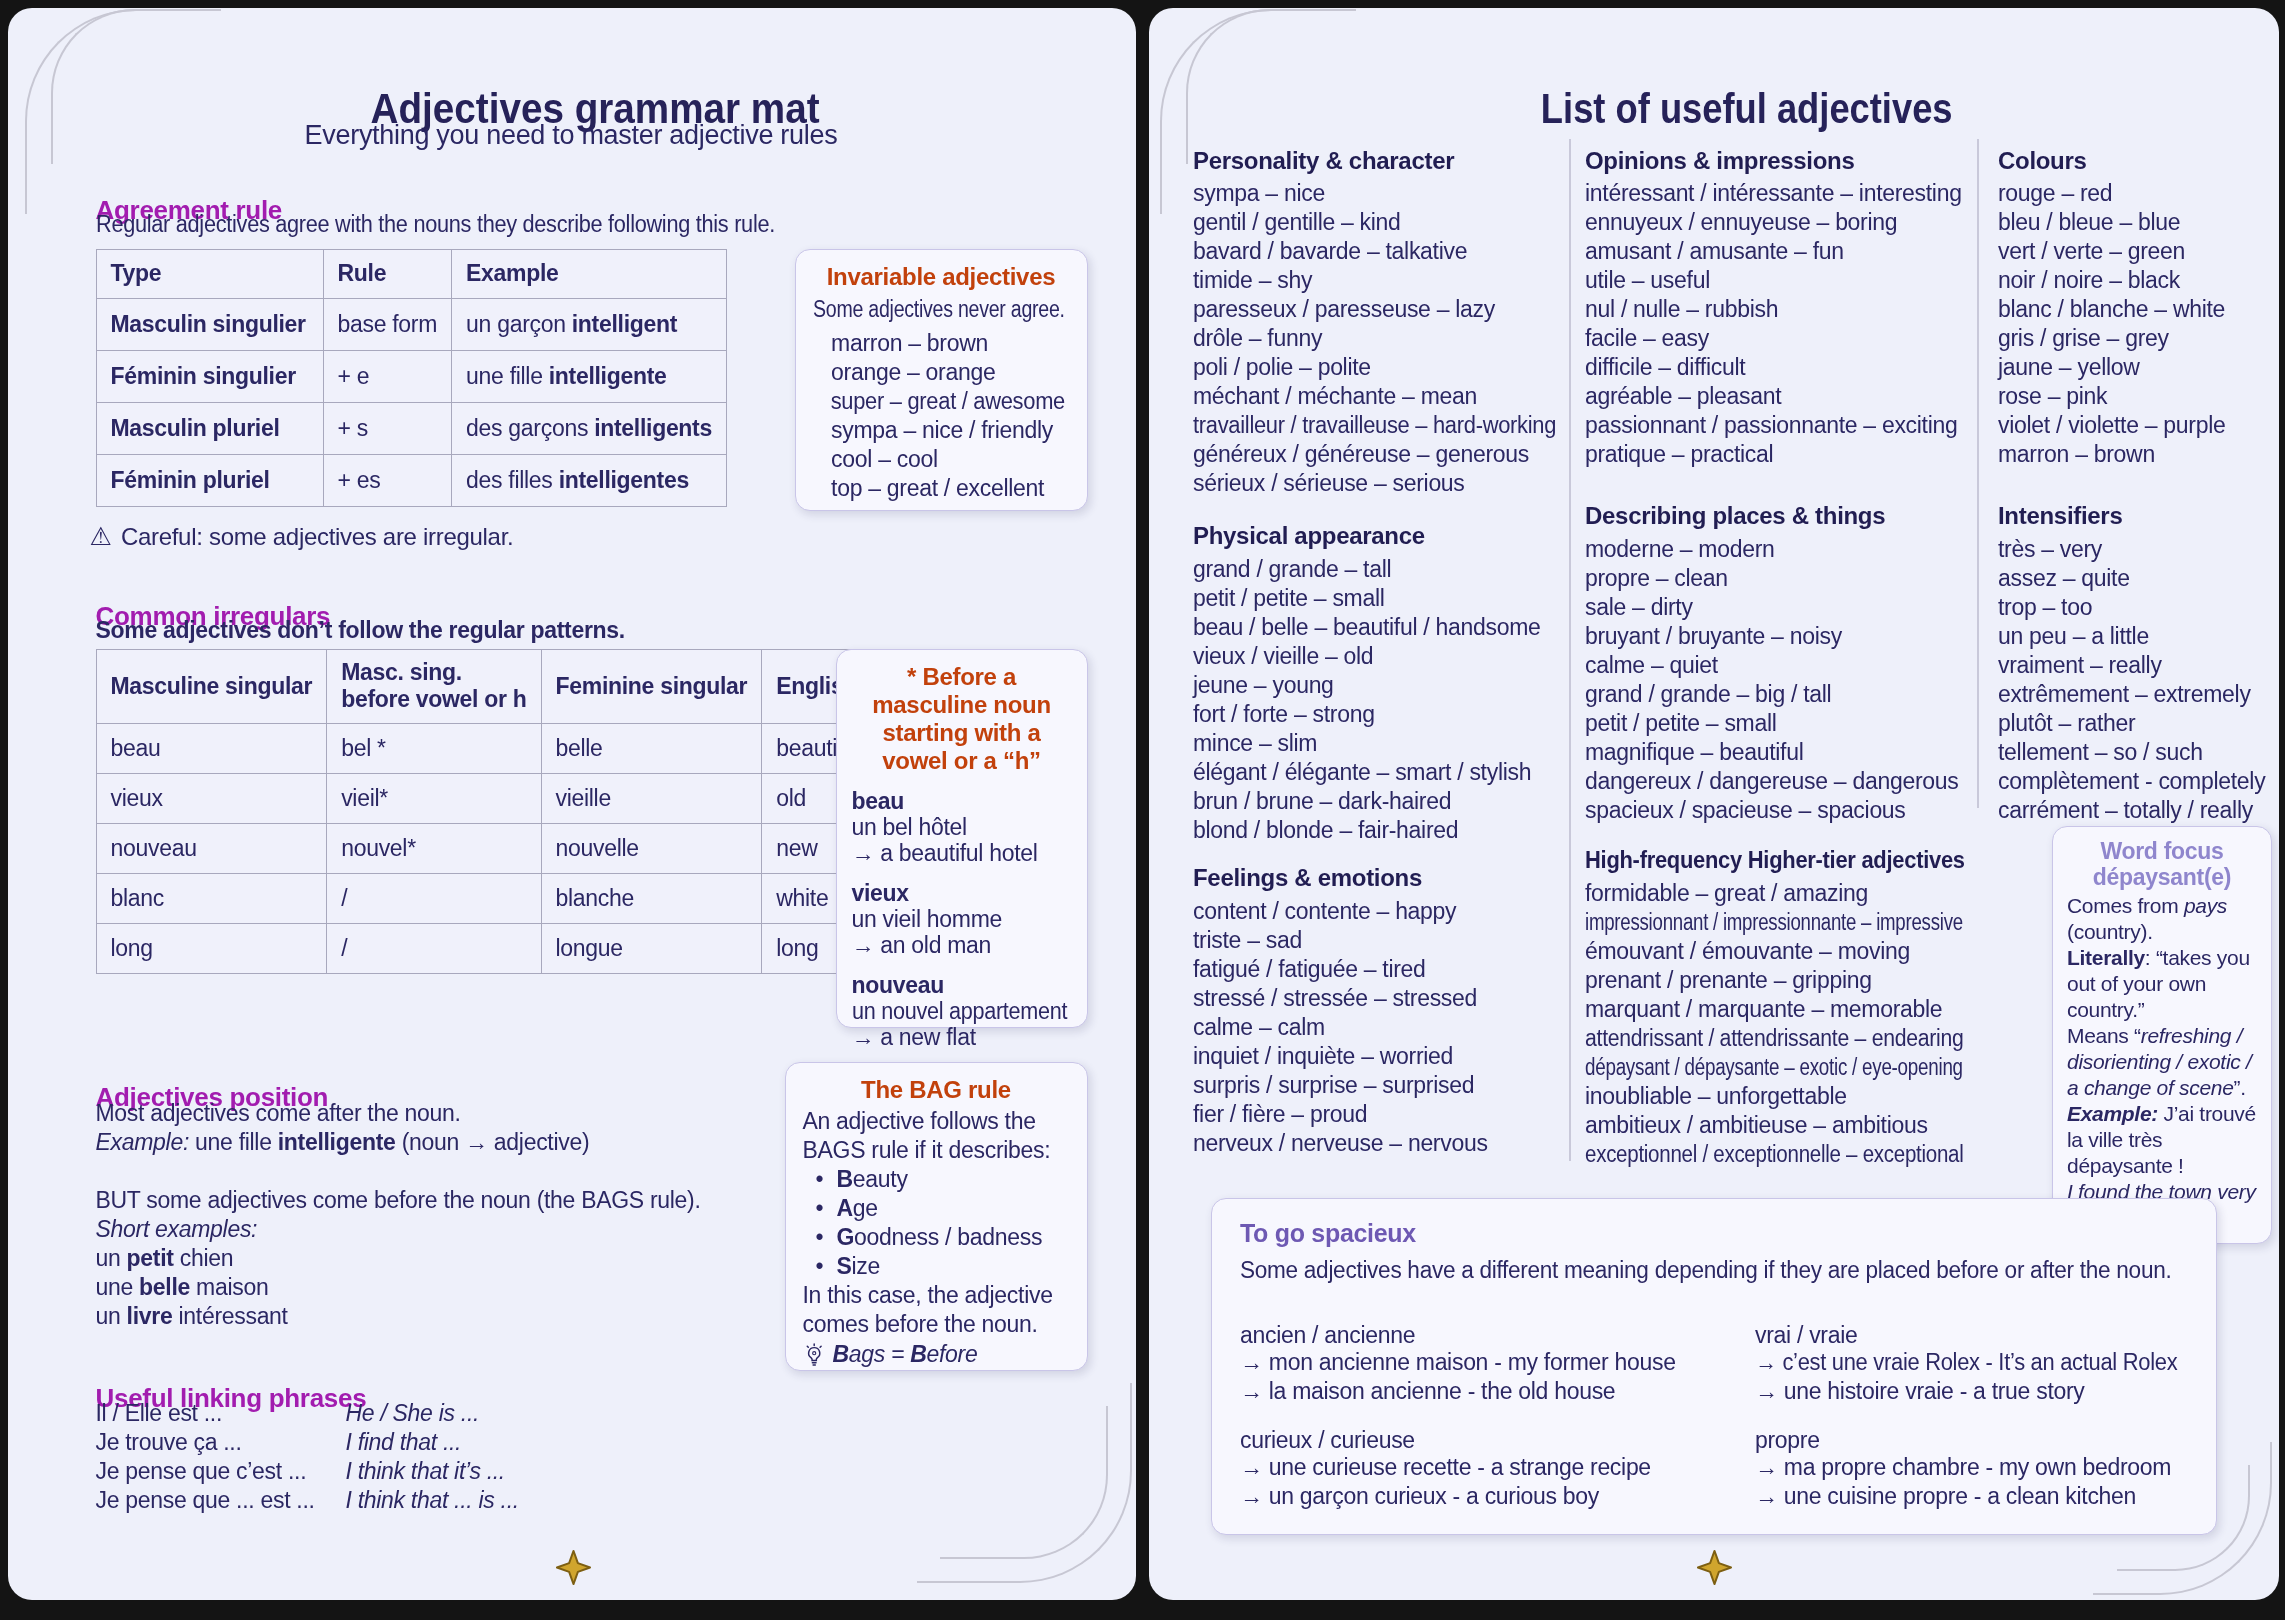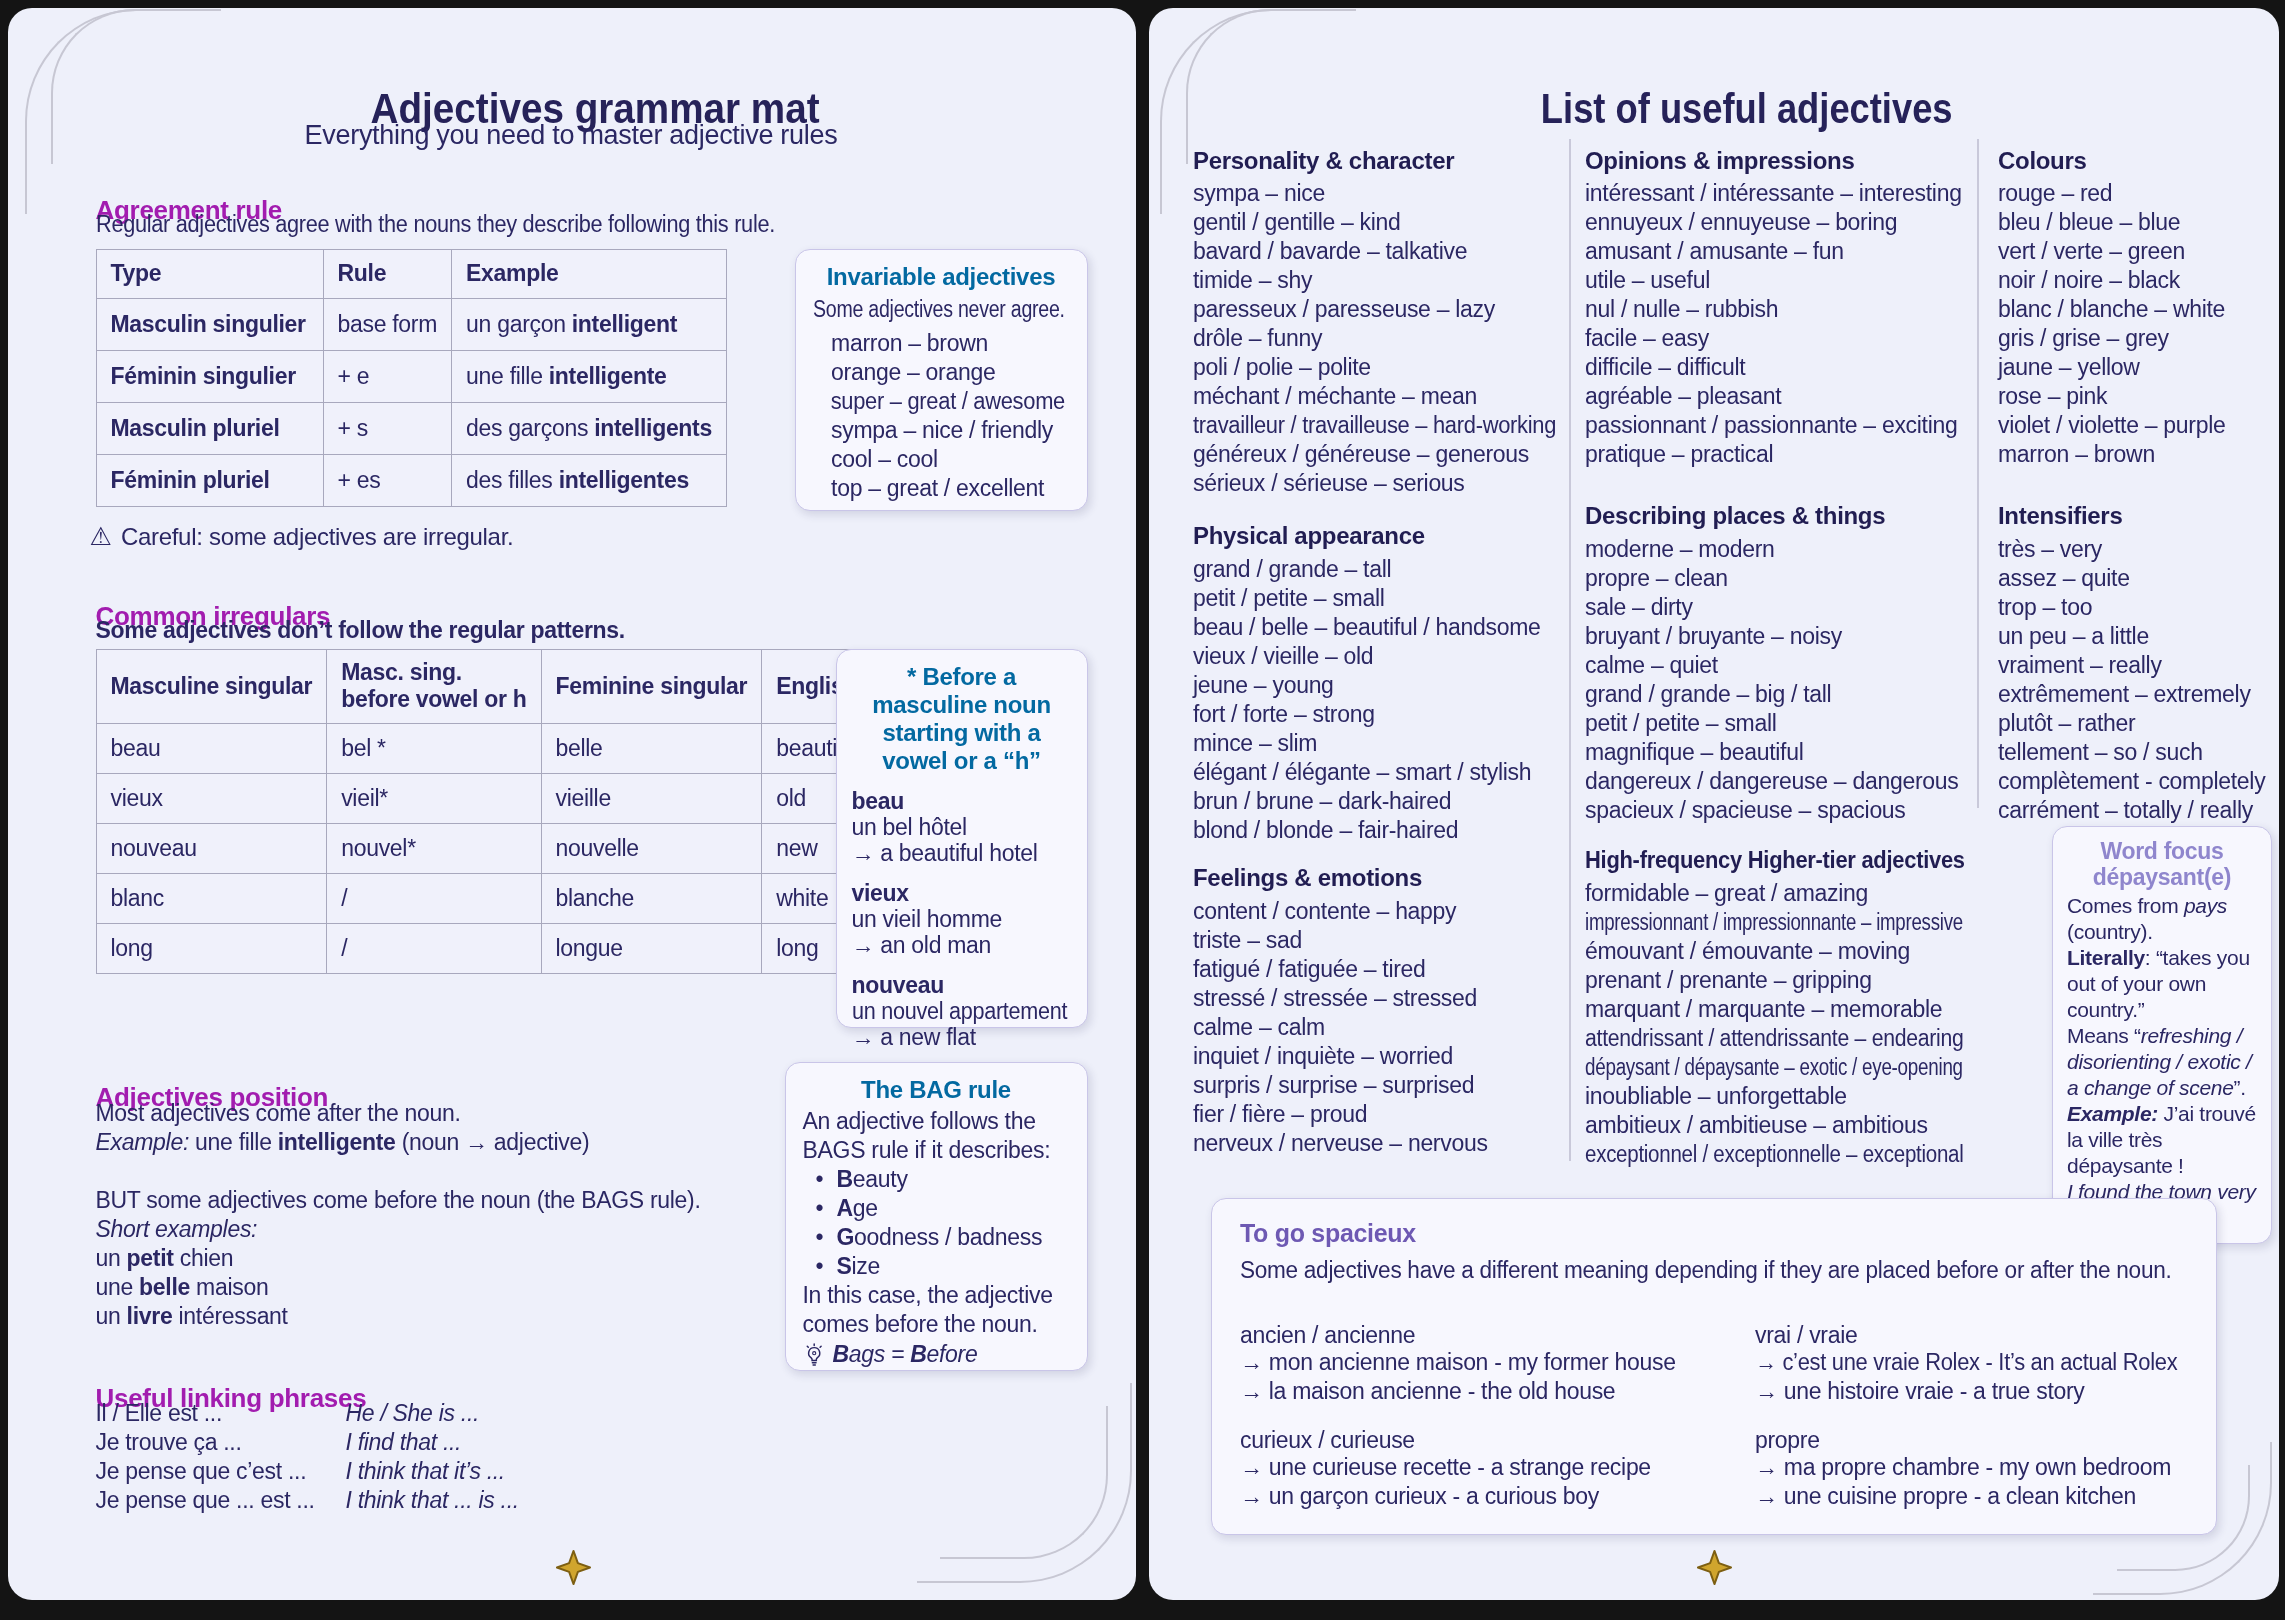--- a/index.html
+++ b/index.html
@@ -21,21 +21,21 @@
   .tblwrap th,.tblwrap td{border:1.9px solid #a8a8bd;padding:0 14px;vertical-align:middle;
         font-size:23px;color:#2b2763;text-align:left;overflow:hidden;}
   .tblwrap th{font-weight:700;line-height:27px;}
   .t1 th{height:48px;} .t1 td{height:51px;}
   .t1 td:first-child{font-weight:700;}
   .t2 th{height:73px;} .t2 td{height:49px;}
   .cellfit{display:block;}
   
   .box{position:absolute;background:#f7f7fe;border:1.9px solid #c9c5e8;border-radius:15px;
        box-shadow:2.8px 3.7px 8.4px rgba(40,40,90,0.14);box-sizing:border-box;}
-  .box-title{font-weight:700;color:#0369a1;text-align:center;font-size:24px;line-height:28px;}
+  .box-title{font-weight:700;color:#c2410c;text-align:center;font-size:24px;line-height:28px;}
   .inv-box{padding:13px 17px;}
   .inv-intro{font-size:23px;margin-top:5.6px;display:block;}
   .inv-item{font-size:23px;line-height:29px;display:block;padding-left:18.6px;}
   .before-box{padding:13px 15px;}
   .entry{margin-top:13px;}
   .entry-head{font-weight:700;font-size:23px;line-height:26px;color:#2b2763;white-space:nowrap;}
   .entry-line{font-size:23px;line-height:26.6px;display:block;white-space:nowrap;}
   .bag-box{padding:13px 17px;}
   .bag-intro{font-size:23px;line-height:29px;margin-top:3.7px;}
   .bag-bullet{font-size:23px;line-height:29px;display:block;padding-left:34px;position:relative;}

